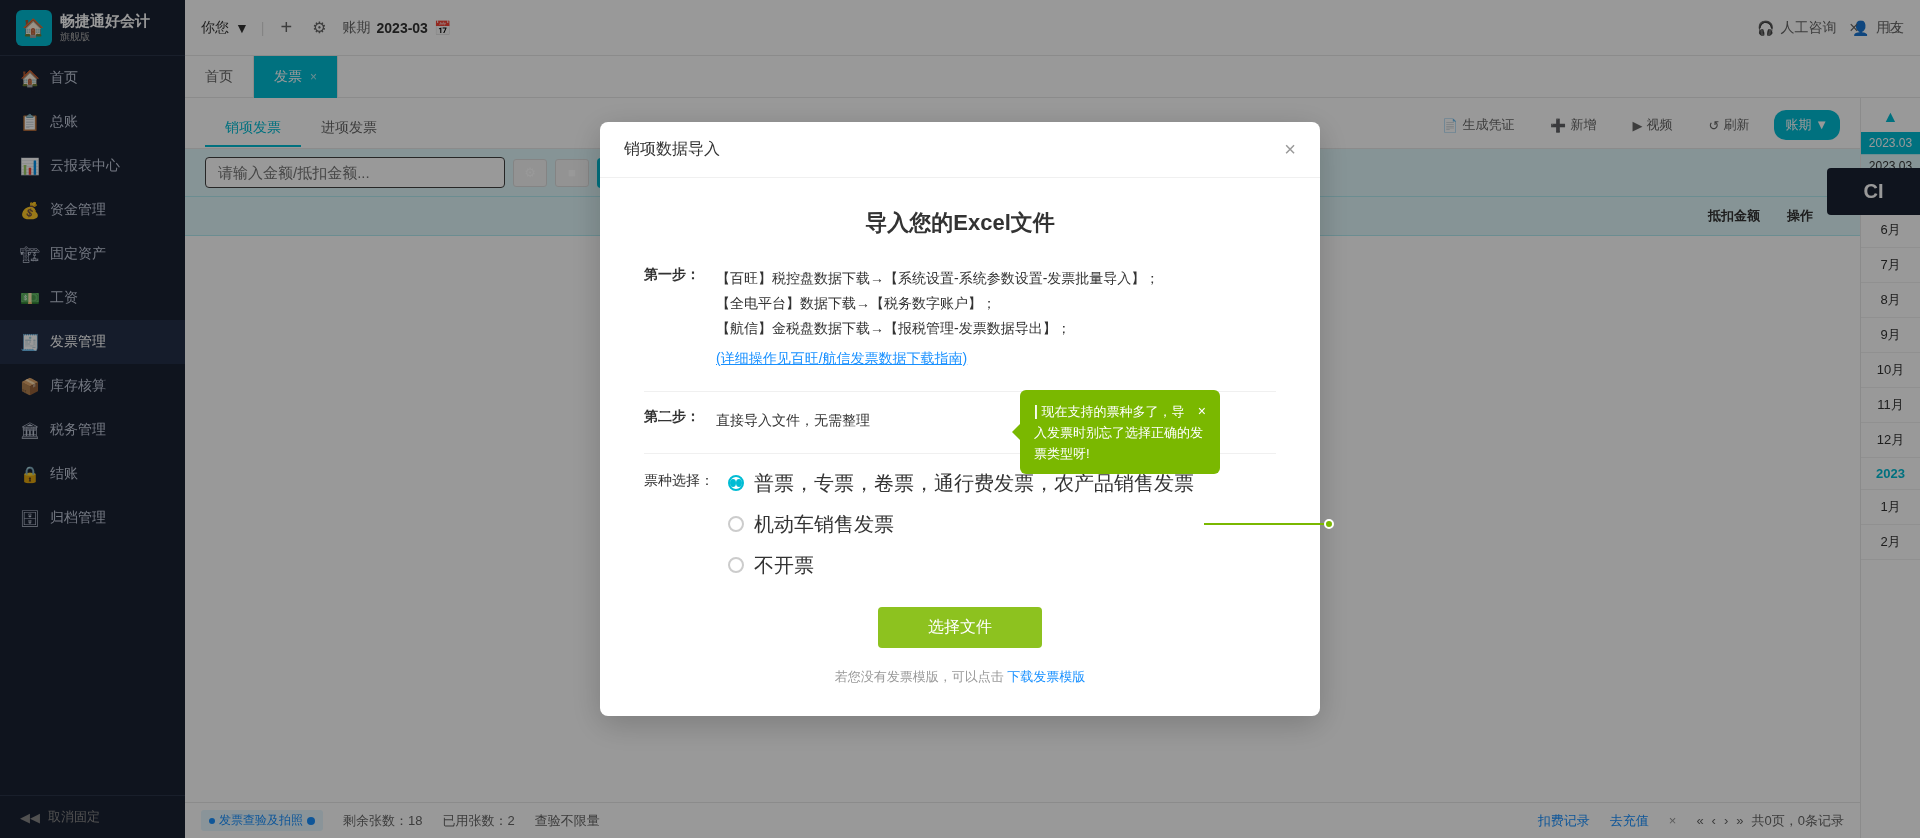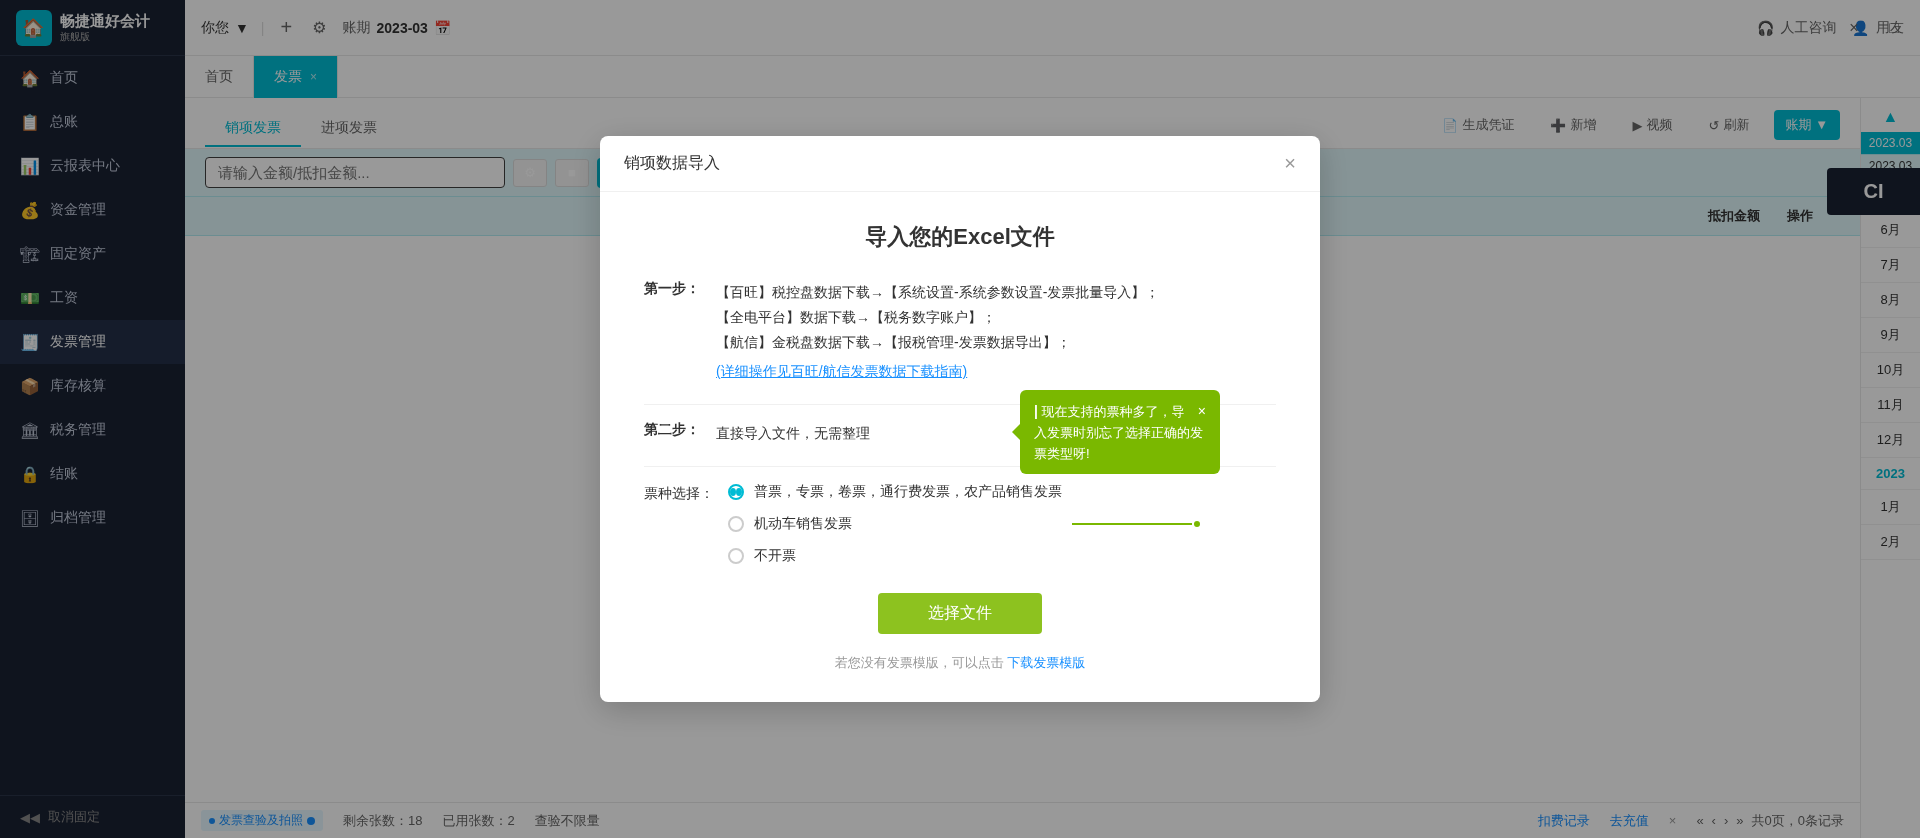--- a/index.html
+++ b/index.html
@@ -84,21 +84,21 @@
     .modal-close { font-size: 20px; color: #999; cursor: pointer; background: none; border: none; }
     .modal-body { padding: 30px 44px; }
     .modal-main-title { text-align: center; font-size: 22px; font-weight: bold; color: #333; margin-bottom: 28px; }
     .modal-step { margin-bottom: 20px; }
     .modal-step-row { display: flex; gap: 12px; font-size: 14px; color: #333; margin-bottom: 8px; }
     .modal-step-label { min-width: 60px; font-weight: bold; flex-shrink: 0; }
     .modal-step-content { flex: 1; line-height: 1.8; }
     .modal-step-content .link { color: #1890ff; cursor: pointer; text-decoration: underline; }
     .modal-divider { height: 1px; background: #f0f0f0; margin: 16px 0; }
     .modal-radio-group { display: flex; flex-direction: column; gap: 14px; margin-left: 72px; }
-    .modal-radio-item { display: flex; align-items: center; gap: 10px; font-size: 14px; color: #333; cursor: pointer; }
+    .modal-radio-item { display: flex; align-items: center; gap: 10px; font-size: 20px; color: #333; cursor: pointer; }
     .radio-circle { width: 16px; height: 16px; border-radius: 50%; border: 2px solid #ccc; display: flex; align-items: center; justify-content: center; flex-shrink: 0; }
     .radio-circle.checked { border-color: #00bcd4; }
     .radio-circle.checked::after { content: ''; width: 8px; height: 8px; background: #00bcd4; border-radius: 50%; }
     .modal-select-btn { display: block; margin: 28px auto 0; padding: 10px 50px; background: #8dc21f; color: #fff; border: none; border-radius: 4px; font-size: 16px; cursor: pointer; }
     .modal-footer-text { text-align: center; font-size: 13px; color: #999; margin-top: 20px; }
     .modal-footer-text .link { color: #1890ff; cursor: pointer; }
 
     
     .tooltip-popup { position: absolute; background: #7ab800; color: #fff; border-radius: 6px; padding: 10px 14px; font-size: 13px; max-width: 200px; line-height: 1.6; z-index: 200; }
     .tooltip-popup::before { content: ''; position: absolute; left: -8px; top: 50%; transform: translateY(-50%); border: 8px solid transparent; border-right-color: #7ab800; border-left: none; }
@@ -244,21 +244,21 @@
               <span>新增</span>
             </button>
             <button class="toolbar-btn">
               <span>▶</span>
               <span>视频</span>
             </button>
             <button class="toolbar-btn">
               <span>↺</span>
               <span>刷新</span>
             </button>
-            <button class="toolbar-btn" style="background:#00bcd4;color:#fff;border-radius:4px;">
+            <button class="toolbar-btn" style="background:#00bcd4;color:#fff;border-radius:12px;">
               <span>账期 ▼</span>
             </button>
           </div>
         </div>
 
         <div class="toolbar-import-row">
           <input class="toolbar-search" type="text" placeholder="请输入金额/抵扣金额..." style="">
           <button class="toolbar-import-btn square">
             <span>⚙</span>
           </button>

